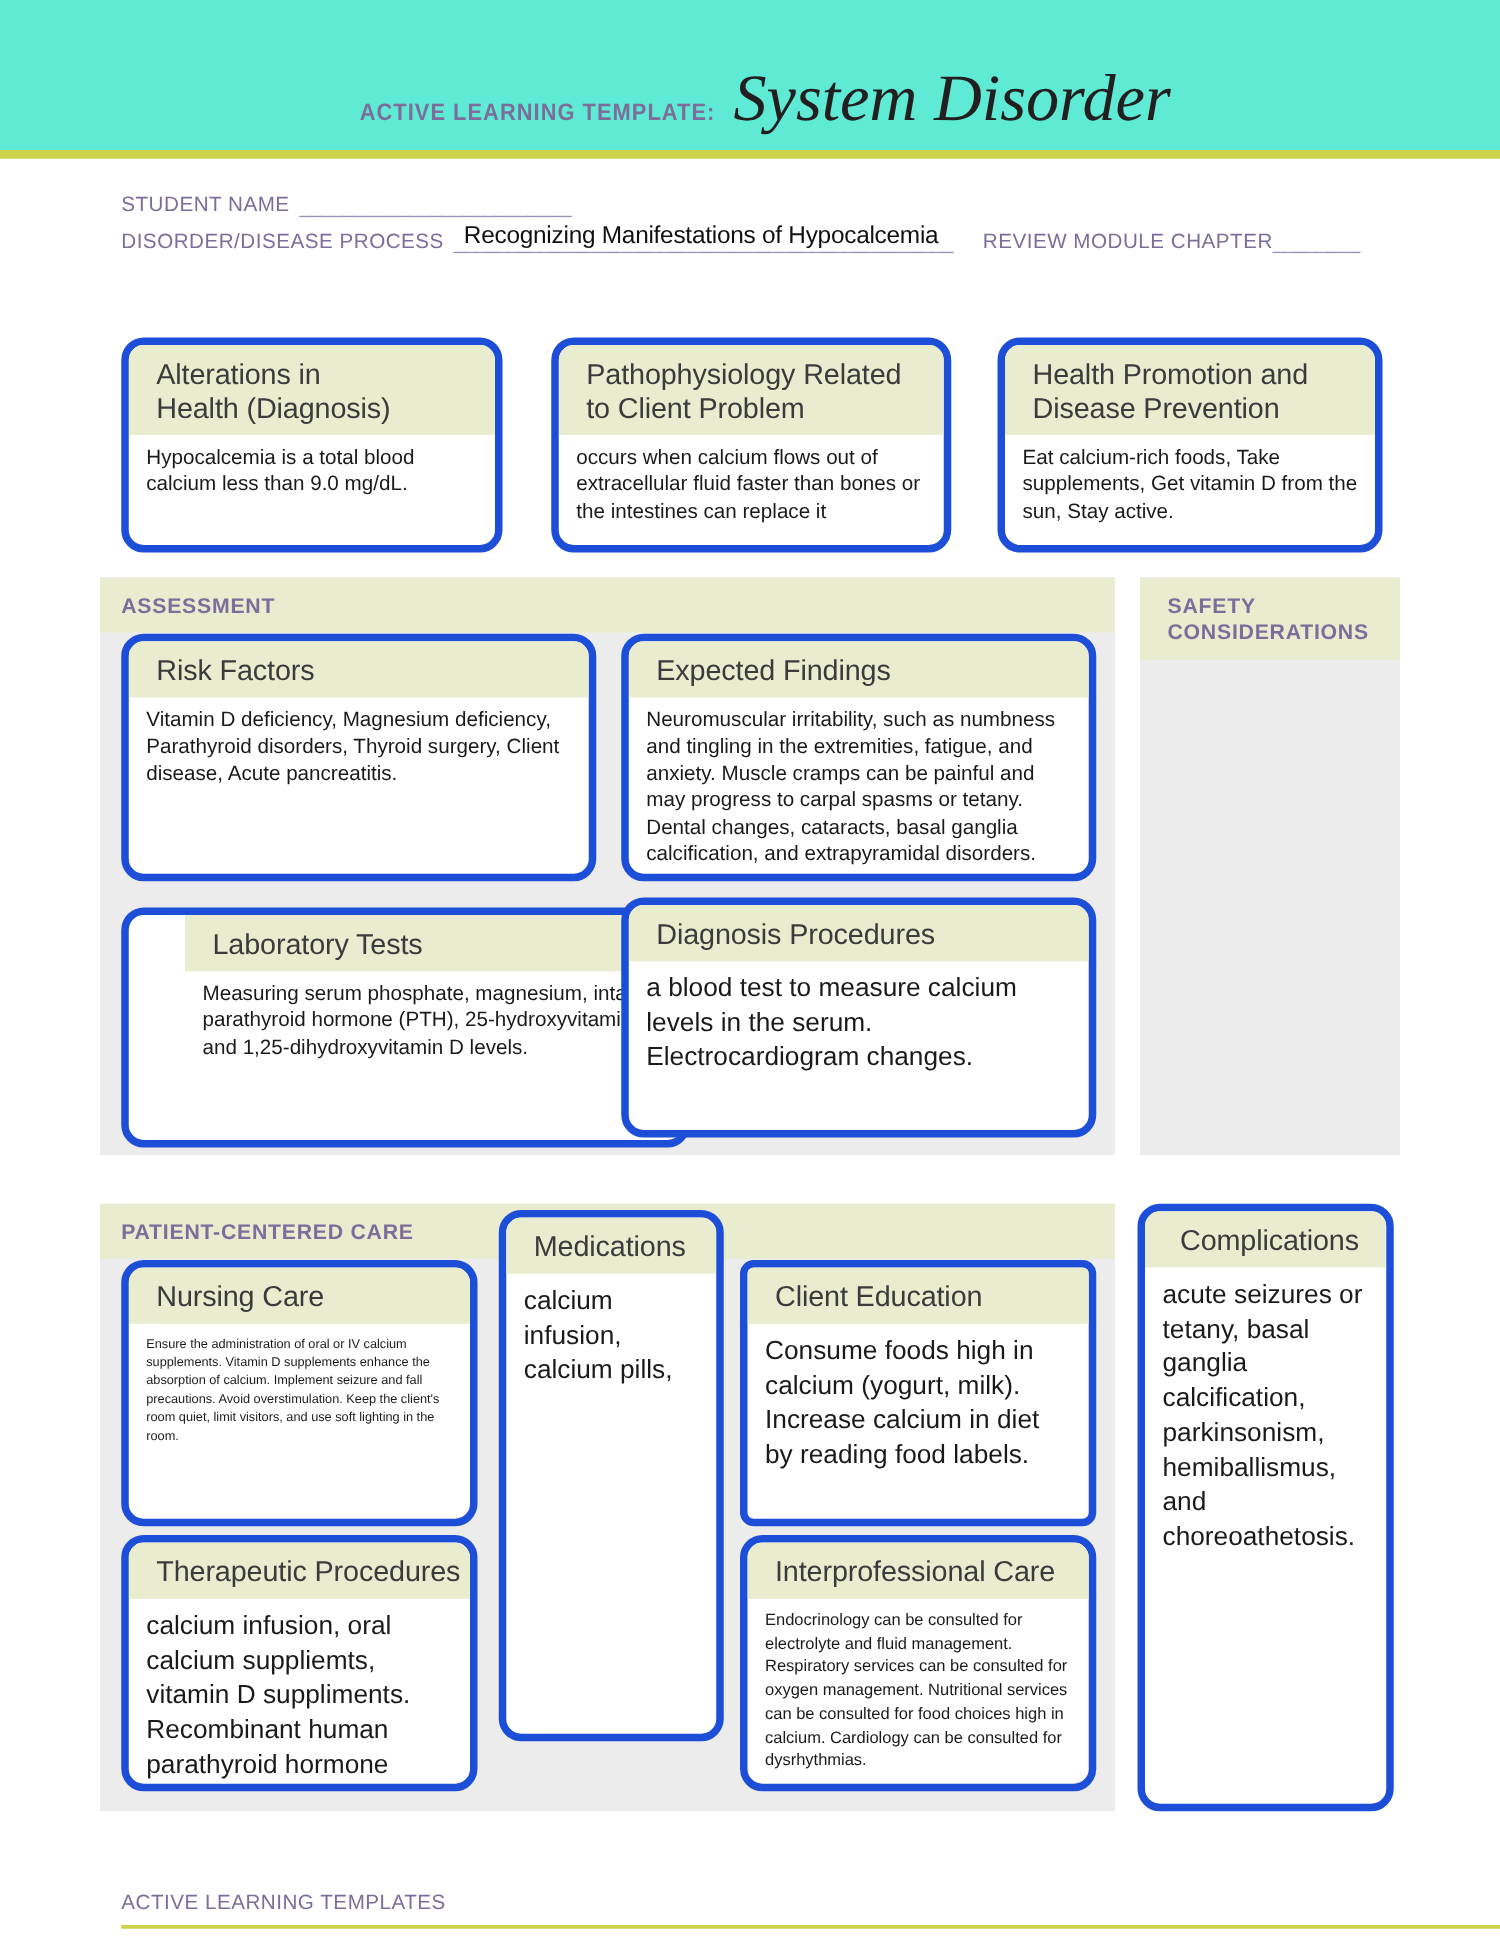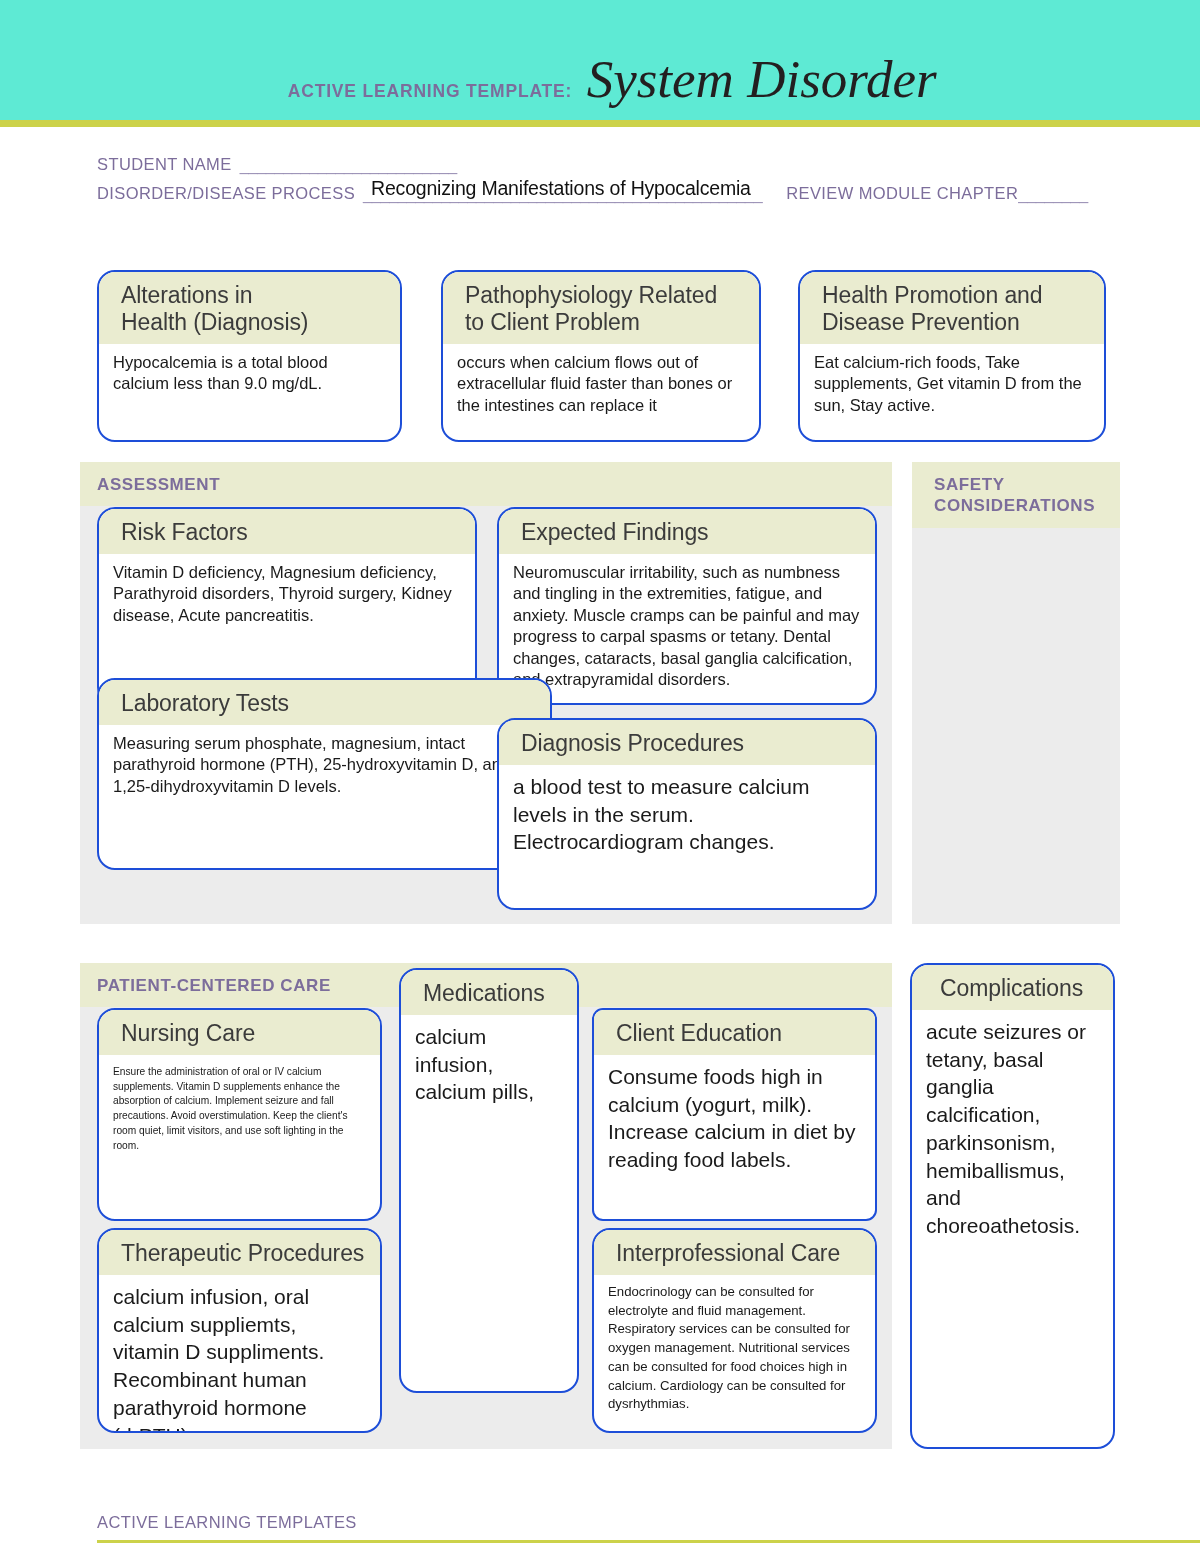--- a/index.html
+++ b/index.html
@@ -52,21 +52,21 @@
   .filled { position: relative; display: inline-block; }
   .filled .handwrite {
     position: absolute; left: 8px; bottom: 3px;
     font-size: 19.5px; color: #111; white-space: nowrap;
     letter-spacing: -.2px;
   }
 
   
   .card {
     position: absolute;
-    border: 2px solid #1d4ed8;
+    border: 6px solid #1d4ed8;
     border-radius: 18px;
     background: #ffffff;
     overflow: hidden;
   }
   .card-head {
     background: #eaecd0;
     padding: 10px 0 8px 22px;
     font-size: 23px; color: #3b3b3b;
     letter-spacing: -.1px; line-height: 1.17;
     font-stretch: condensed;
@@ -154,29 +154,29 @@
 Disease Prevention</div>
   <div class="card-body">Eat calcium-rich foods, Take supplements, Get vitamin D from the sun, Stay active.</div>
 </div>
 
 <div class="panel" style="left:80px; top:462px; width:812px; height:462px;">
   <div class="panel-head">ASSESSMENT</div>
 </div>
 
 <div class="card" style="left:97px; top:507px; width:380px; height:198px;">
   <div class="card-head">Risk Factors</div>
-  <div class="card-body">Vitamin D deficiency, Magnesium deficiency, Parathyroid disorders, Thyroid surgery, Kidney disease, Acute pancreatitis.</div>
+  <div class="card-body">Vitamin D deficiency, Magnesium deficiency, Parathyroid disorders, Thyroid surgery, Client disease, Acute pancreatitis.</div>
 </div>
 
 <div class="card" style="left:497px; top:507px; width:380px; height:198px;">
   <div class="card-head">Expected Findings</div>
   <div class="card-body">Neuromuscular irritability, such as numbness and tingling in the extremities, fatigue, and anxiety. Muscle cramps can be painful and may progress to carpal spasms or tetany. Dental changes, cataracts, basal ganglia calcification, and extrapyramidal disorders.</div>
 </div>
 
-<div class="card" style="left:97px; top:678px; width:455px; height:192px;">
+<div class="card" style="left:97px; top:726px; width:455px; height:192px;padding-left:45px;">
   <div class="card-head">Laboratory Tests</div>
   <div class="card-body">Measuring serum phosphate, magnesium, intact parathyroid hormone (PTH), 25-hydroxyvitamin D, and 1,25-dihydroxyvitamin D levels.</div>
 </div>
 
 <div class="card" style="left:497px; top:718px; width:380px; height:192px;">
   <div class="card-head">Diagnosis Procedures</div>
   <div class="card-body big">a blood test to measure calcium levels in the serum.
 Electrocardiogram changes.</div>
 </div>
 

